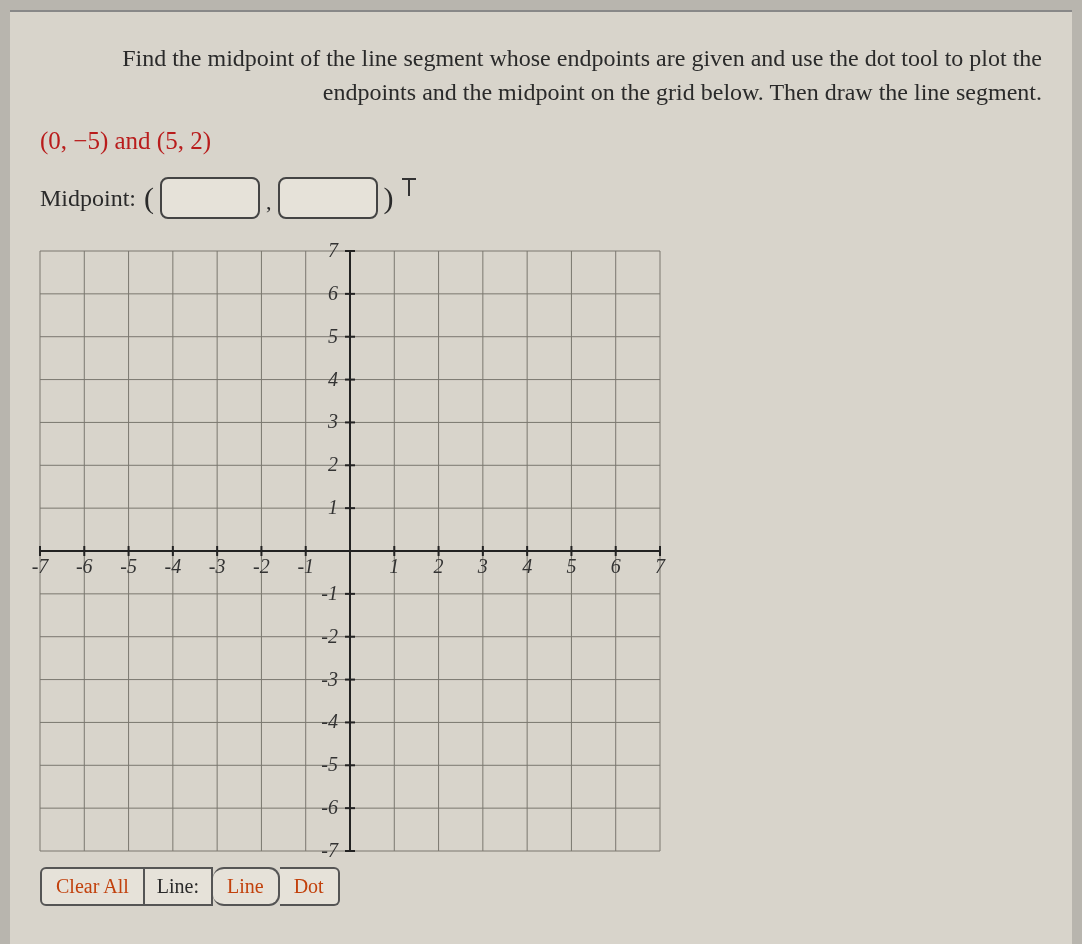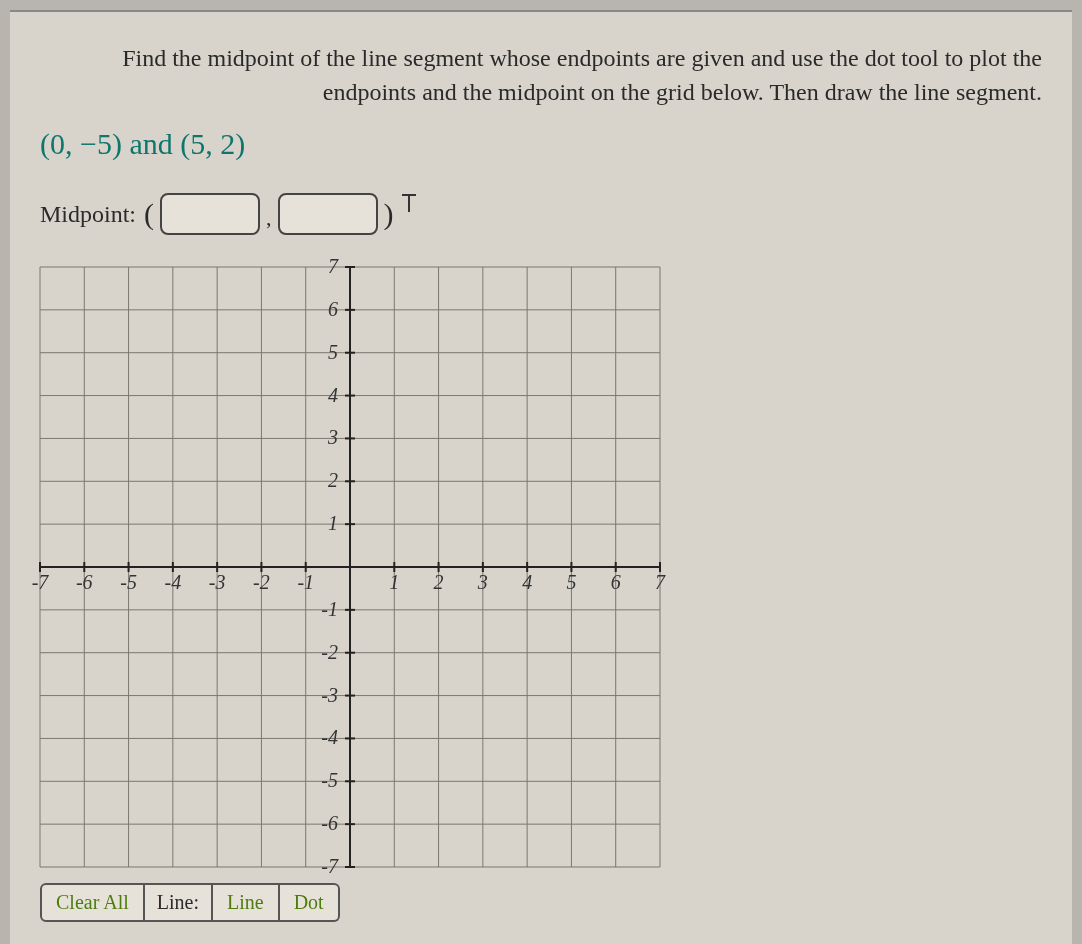--- a/index.html
+++ b/index.html
@@ -24,23 +24,23 @@
     padding: 30px 30px 10px 30px;
   }
   .prompt-text {
     font-size: 24px;
     line-height: 1.4;
     color: #2a2a2a;
     margin-bottom: 18px;
     text-align: right;
   }
   .points-line {
-    font-size: 30px;
-    color: #0f766e;
-    margin-bottom: 32px;
+    font-size: 25px;
+    color: #b91c1c;
+    margin-bottom: 22px;
     font-family: 'Times New Roman', serif;
   }
   .midpoint-row {
     display: flex;
     align-items: center;
     gap: 6px;
     margin-bottom: 22px;
   }
   .midpoint-label {
     font-size: 24px;
@@ -97,33 +97,33 @@
     display: flex;
     gap: 0;
     margin-top: 6px;
   }
   .tool-btn {
     border: 2px solid #555;
     background: #e6e2d9;
     padding: 6px 14px;
     font-size: 20px;
     font-family: Georgia, serif;
-    color: #4d7c0f;
+    color: #c2410c;
     cursor: pointer;
   }
   .tool-btn.clear { border-radius: 6px 0 0 6px; }
   .draw-label {
     border: 2px solid #555;
     border-left: none;
     padding: 6px 12px;
     font-size: 20px;
     background: #e6e2d9;
     color:#2a2a2a;
   }
-  .tool-btn.mid { border-left: none; }
+  .tool-btn.mid { border-left: none; border-radius: 11px; }
   .tool-btn.last { border-left: none; border-radius: 0 6px 6px 0; }
   svg { display:block; }
   .axis-num {
     font-family: 'Times New Roman', serif;
     font-style: italic;
     font-size: 20px;
     fill: #333;
   }
 </style>
 </head>

